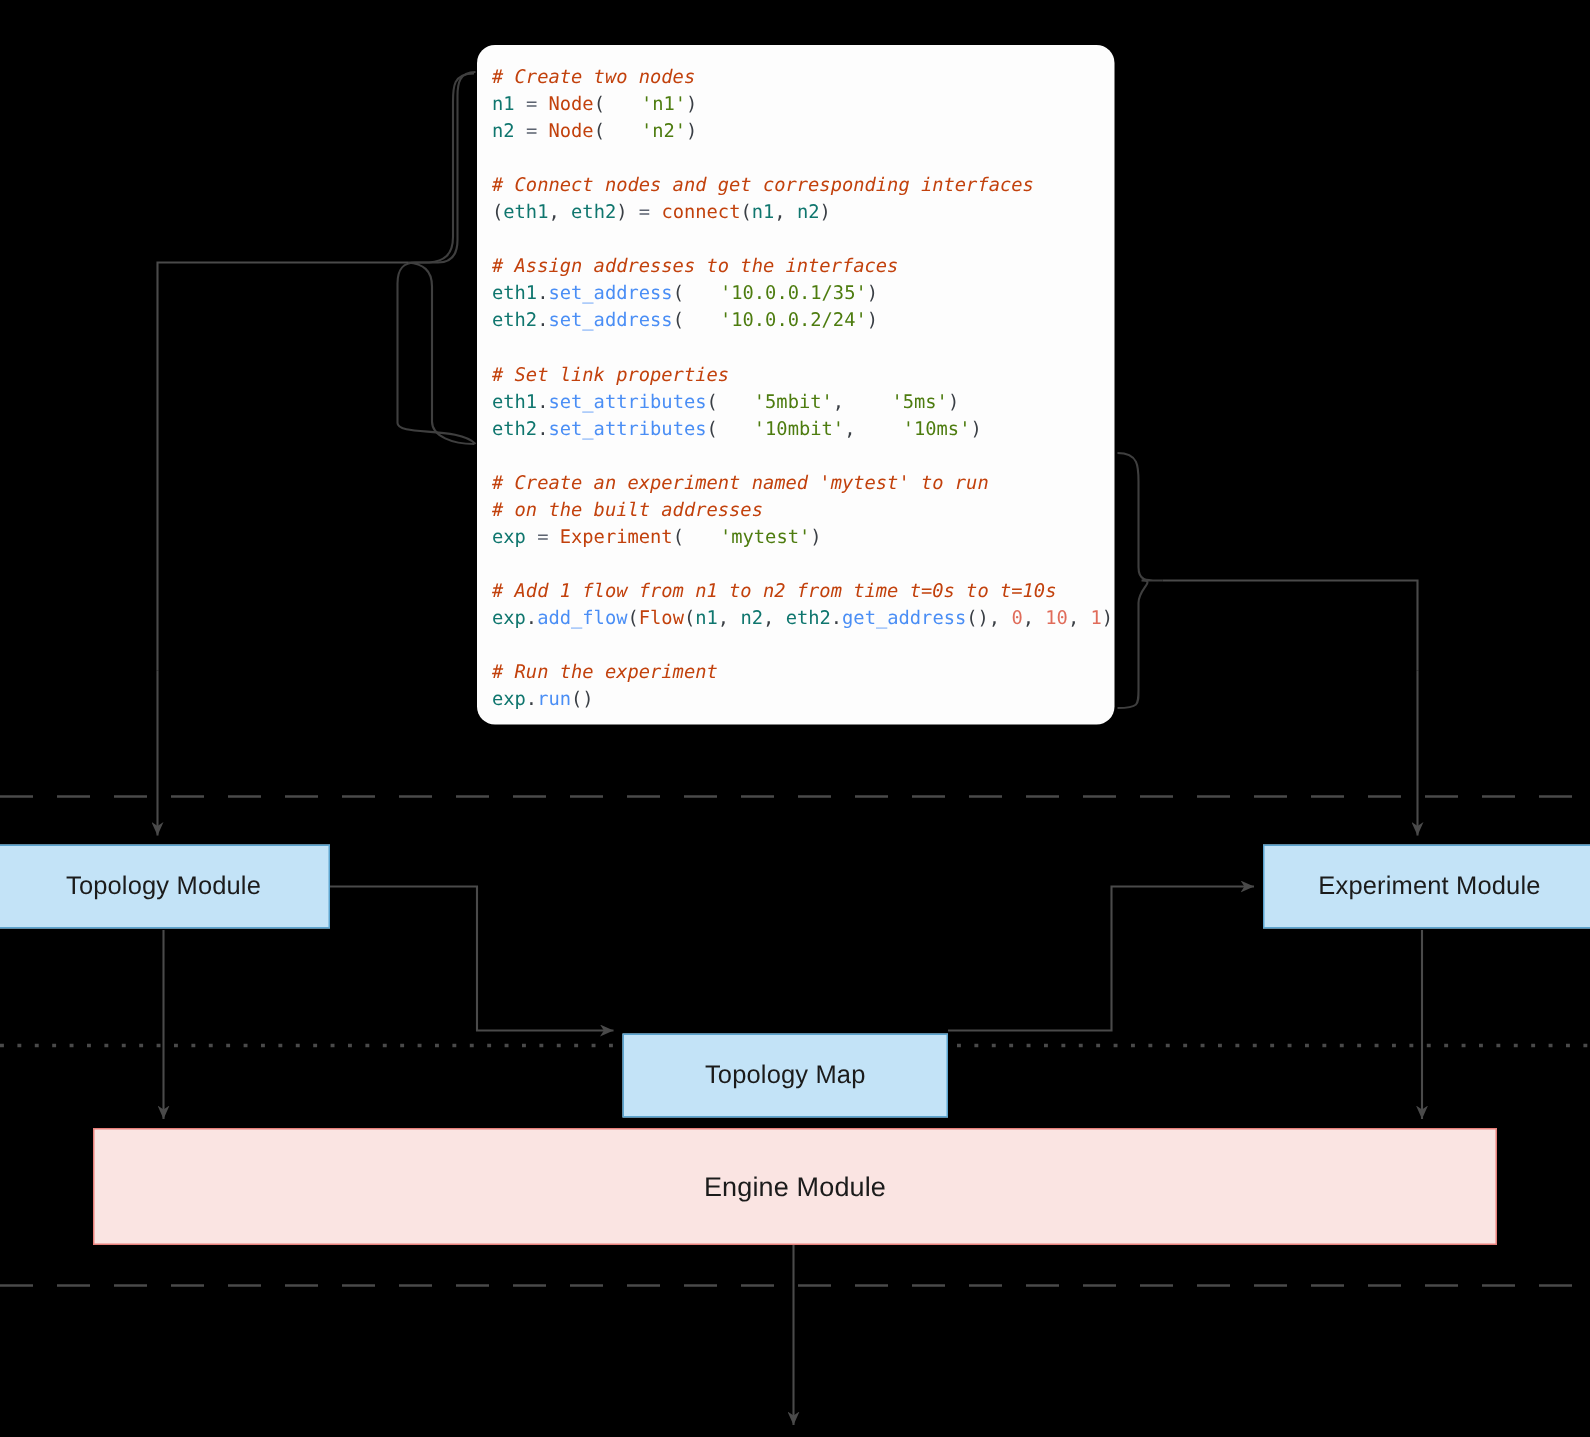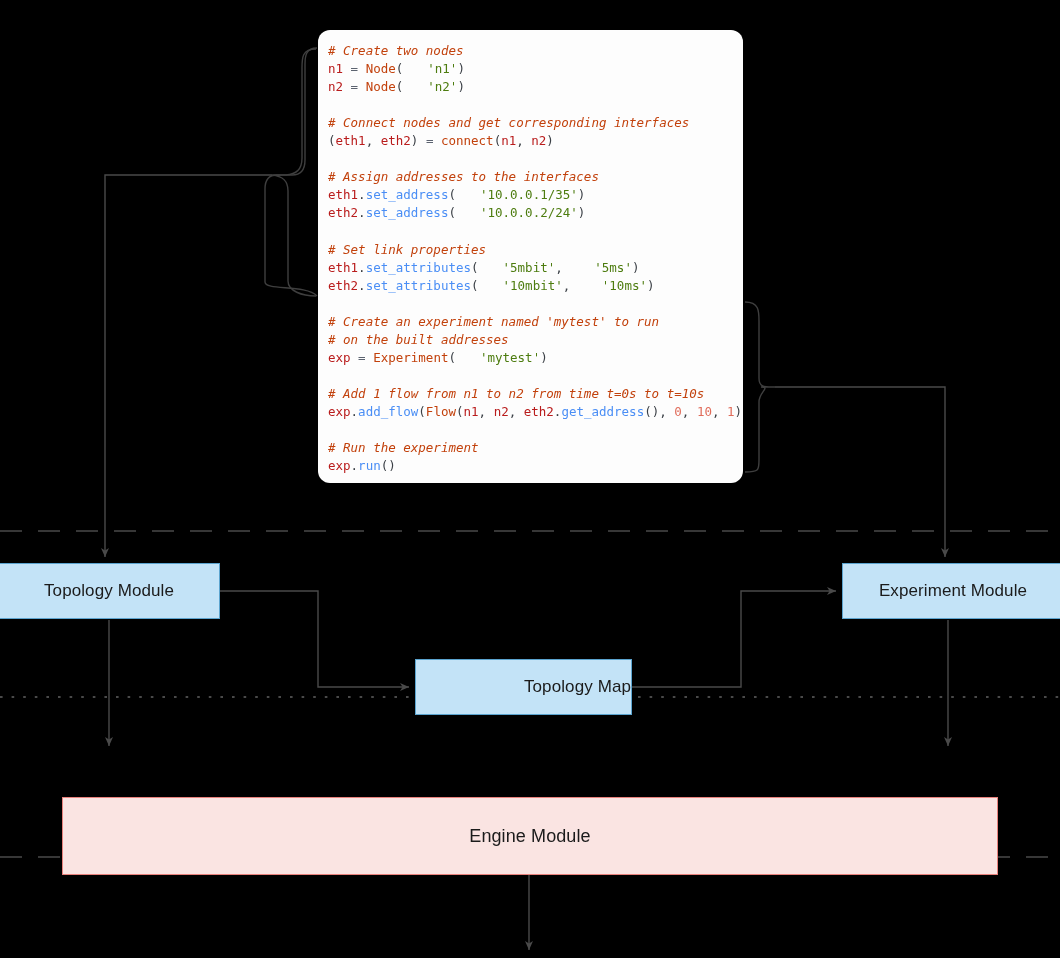--- a/index.html
+++ b/index.html
@@ -44,21 +44,21 @@
   }
   .code-pre {
     margin: 0;
     font-family: "DejaVu Sans Mono", "Liberation Mono", monospace;
     font-size: 12.5px;
     line-height: 18.05px;
     white-space: pre;
     color: #24292e;
   }
   .tok-cmt { color: #c2410c; font-style: italic; margin-top: 48px; }
-  .tok-var { color: #b91c1c; }
+  .tok-var { color: #0f766e; }
   .tok-op  { color: #5c6370; }
   .tok-fn  { color: #4a8ef5; }
   .tok-cls { color: #c2410c; text-align: center; }
   .tok-str { color: #4d7c0f; margin-left: 24px; }
   .tok-num { color: #e06c5a; }
   .tok-pun { color: #3a3f45; }
   .blank { display: block; height: 18.05px; }
 
   
   .node-box {
@@ -75,22 +75,22 @@
     background: #c3e3f7;
     border: 1px solid #5ba4cf;
   }
   .box-pink {
     background: #fae4e2;
     border: 1px solid #e8817c;
   }
 
   #topology-module { left: -2px;  top: 563px; width: 222px; height: 56px; }
   #experiment-module { left: 842px; top: 563px; width: 222px; height: 56px; }
-  #topology-map     { left: 415px; top: 659px; width: 217px; height: 56px; justify-content: flex-end; }
-  #engine-module    { left: 62px;  top: 752px; width: 936px; height: 78px; font-size: 18px; margin-top: 45px; }
+  #topology-map     { left: 415px; top: 689px; width: 217px; height: 56px; }
+  #engine-module    { left: 62px;  top: 752px; width: 936px; height: 78px; font-size: 18px; }
 </style>
 </head>
 <body>
 
 <div id="stage">
 
   <svg id="edges" viewBox="0 0 1060 958">
     <defs>
       <marker id="arrow" markerWidth="10" markerHeight="8" refX="9" refY="4" orient="auto" markerUnits="userSpaceOnUse">
         <path d="M0,0 L9,4 L0,8 L2.6,4 z" fill="#4a4a4a"></path>

